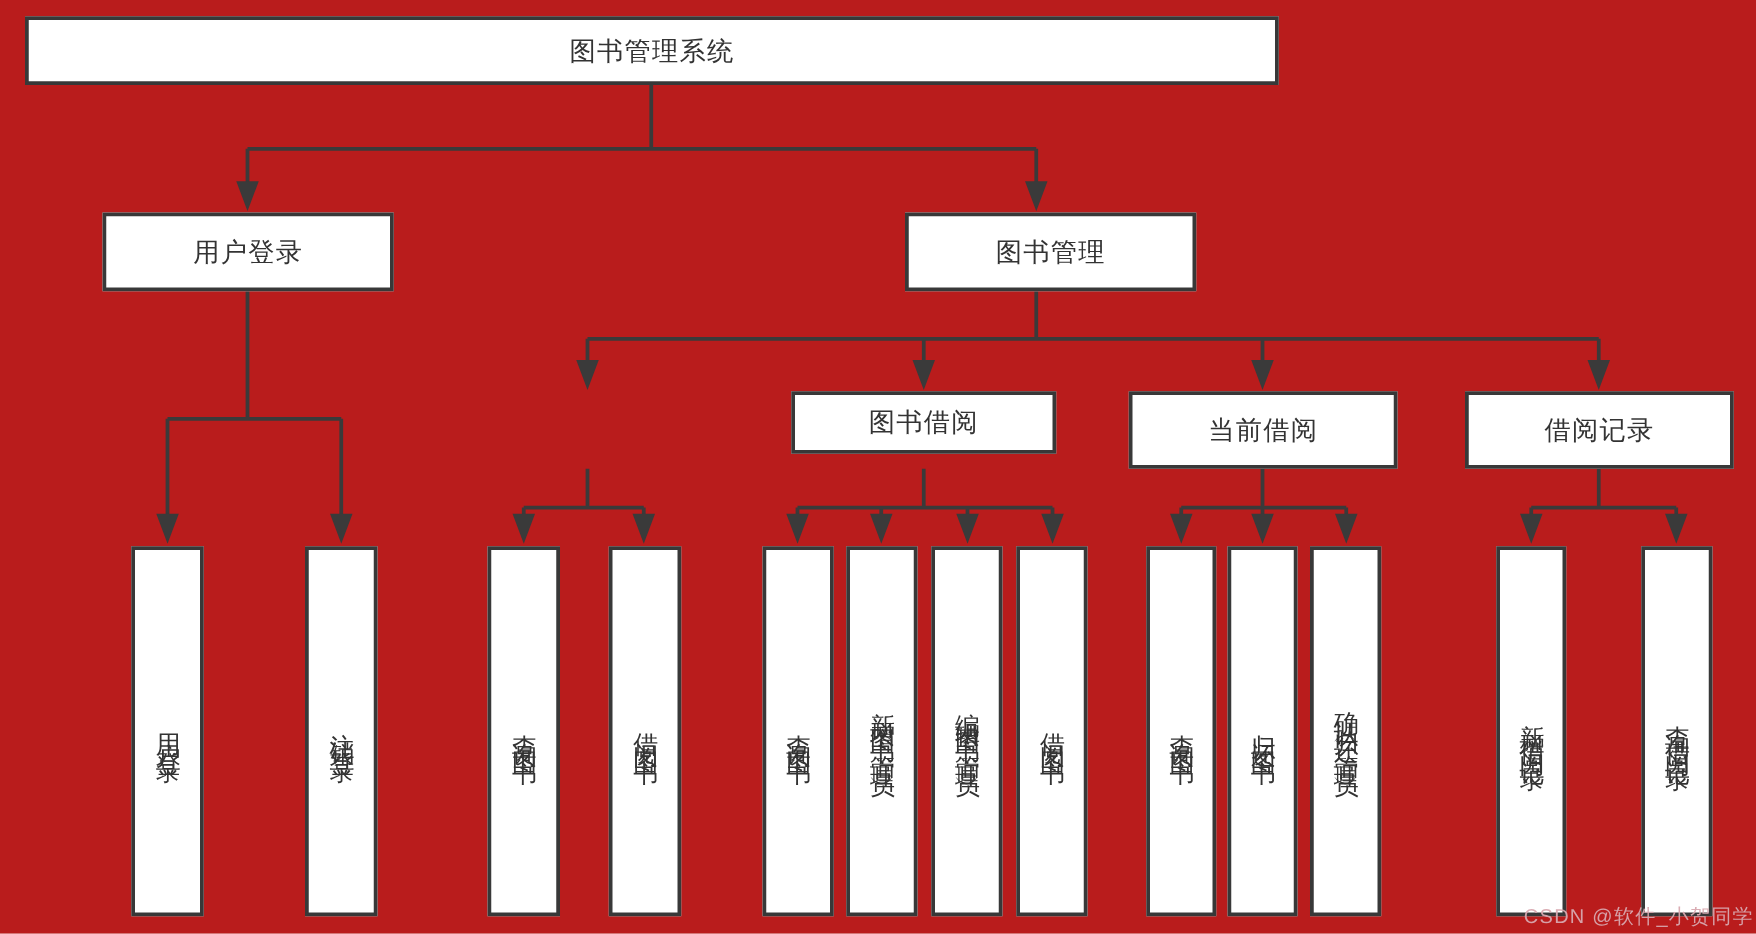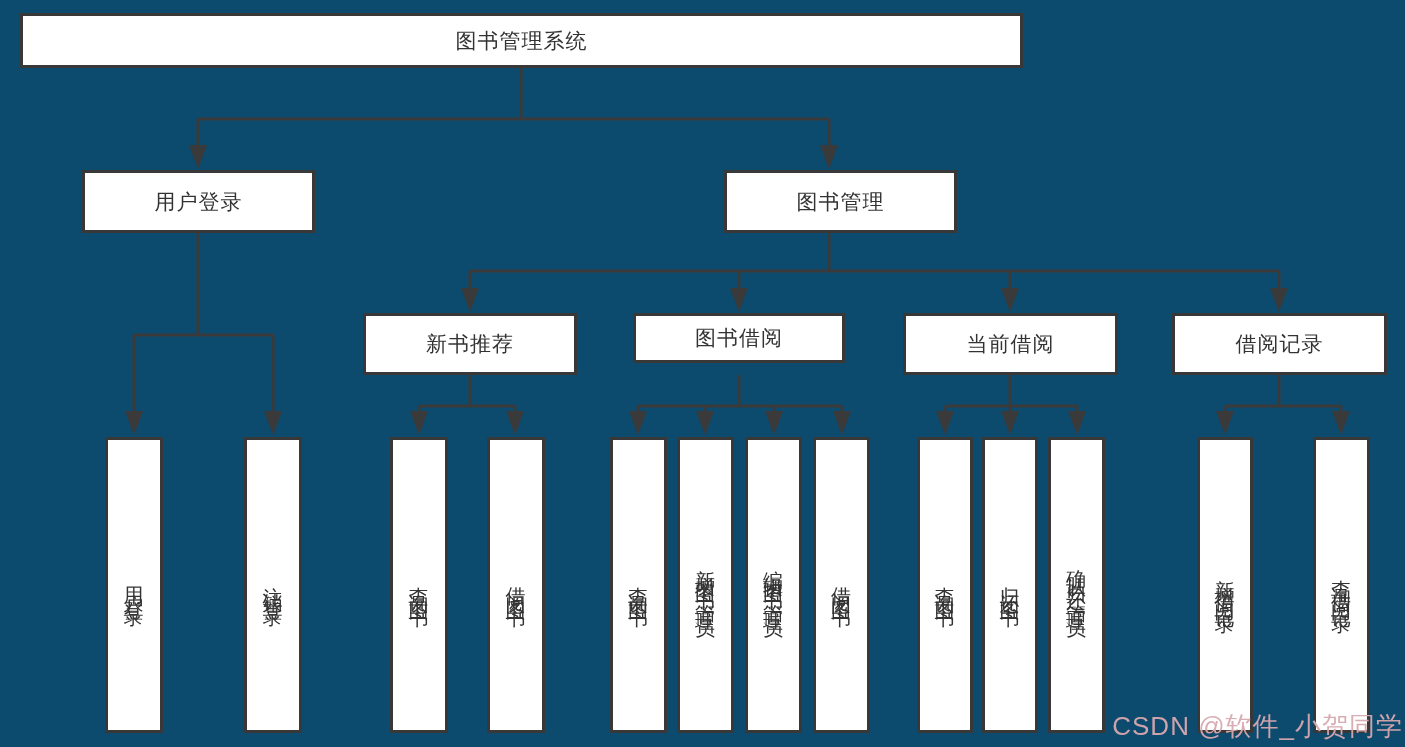--- a/index.html
+++ b/index.html
@@ -1,20 +1,20 @@
 <!DOCTYPE html>
 <html><head>
 <meta charset="utf-8">
 <style>
   html, body { margin: 0; padding: 0; background: #ffffff; }
   #stage {
     position: relative;
     width: 1405px;
     height: 747px;
-    background: #0c4a6e;
+    background: #b91c1c;
     font-family: "Liberation Sans", "DejaVu Sans", sans-serif;
     overflow: hidden;
   }
   #wires {
     position: absolute;
     left: 0; top: 0;
     width: 1405px; height: 747px;
   }
   .hnode {
     position: absolute;
@@ -45,21 +45,21 @@
     font-size: 20px;
     color: #333333;
     letter-spacing: 7px;
     line-height: 1;
     white-space: nowrap;
   }
   #watermark {
     position: absolute;
     right: 2px;
     bottom: 3px;
-    font-size: 26px;
+    font-size: 16px;
     color: rgba(216, 168, 175, 0.95);
     letter-spacing: 1px;
     z-index: 5;
     white-space: nowrap;
   }
 </style>
 </head>
 <body>
 
 <div id="stage">
@@ -102,21 +102,20 @@
       <polygon points="1225,435 1216,411 1234,411"></polygon>
       <polygon points="1341,435 1332,411 1350,411"></polygon>
     </g>
   </svg>
 
   <div class="hnode" style="left:20px; top:13px; width:1003px; height:55px;">图书管理系统</div>
 
   <div class="hnode" style="left:82px; top:170px; width:233px; height:63px;">用户登录</div>
   <div class="hnode" style="left:712px; top:170px; width:233px; height:63px;margin-left:12px;">图书管理</div>
 
-  <div class="hnode" style="left:363px; top:313px; width:214px; height:62px;">新书推荐</div>
   <div class="hnode" style="left:633px; top:313px; width:212px; height:50px;">图书借阅</div>
   <div class="hnode" style="left:1172px; top:313px; width:215px; height:62px;">借阅记录</div>
   <div class="hnode" style="left:903px; top:313px; width:215px; height:62px;">当前借阅</div>
 
   <div class="vnode" style="left:105px; top:437px; width:58px; height:296px;">
     <span>用户登录</span>
   </div>
   <div class="vnode" style="left:244px; top:437px; width:58px; height:296px;">
     <span>注销登录</span>
   </div>

